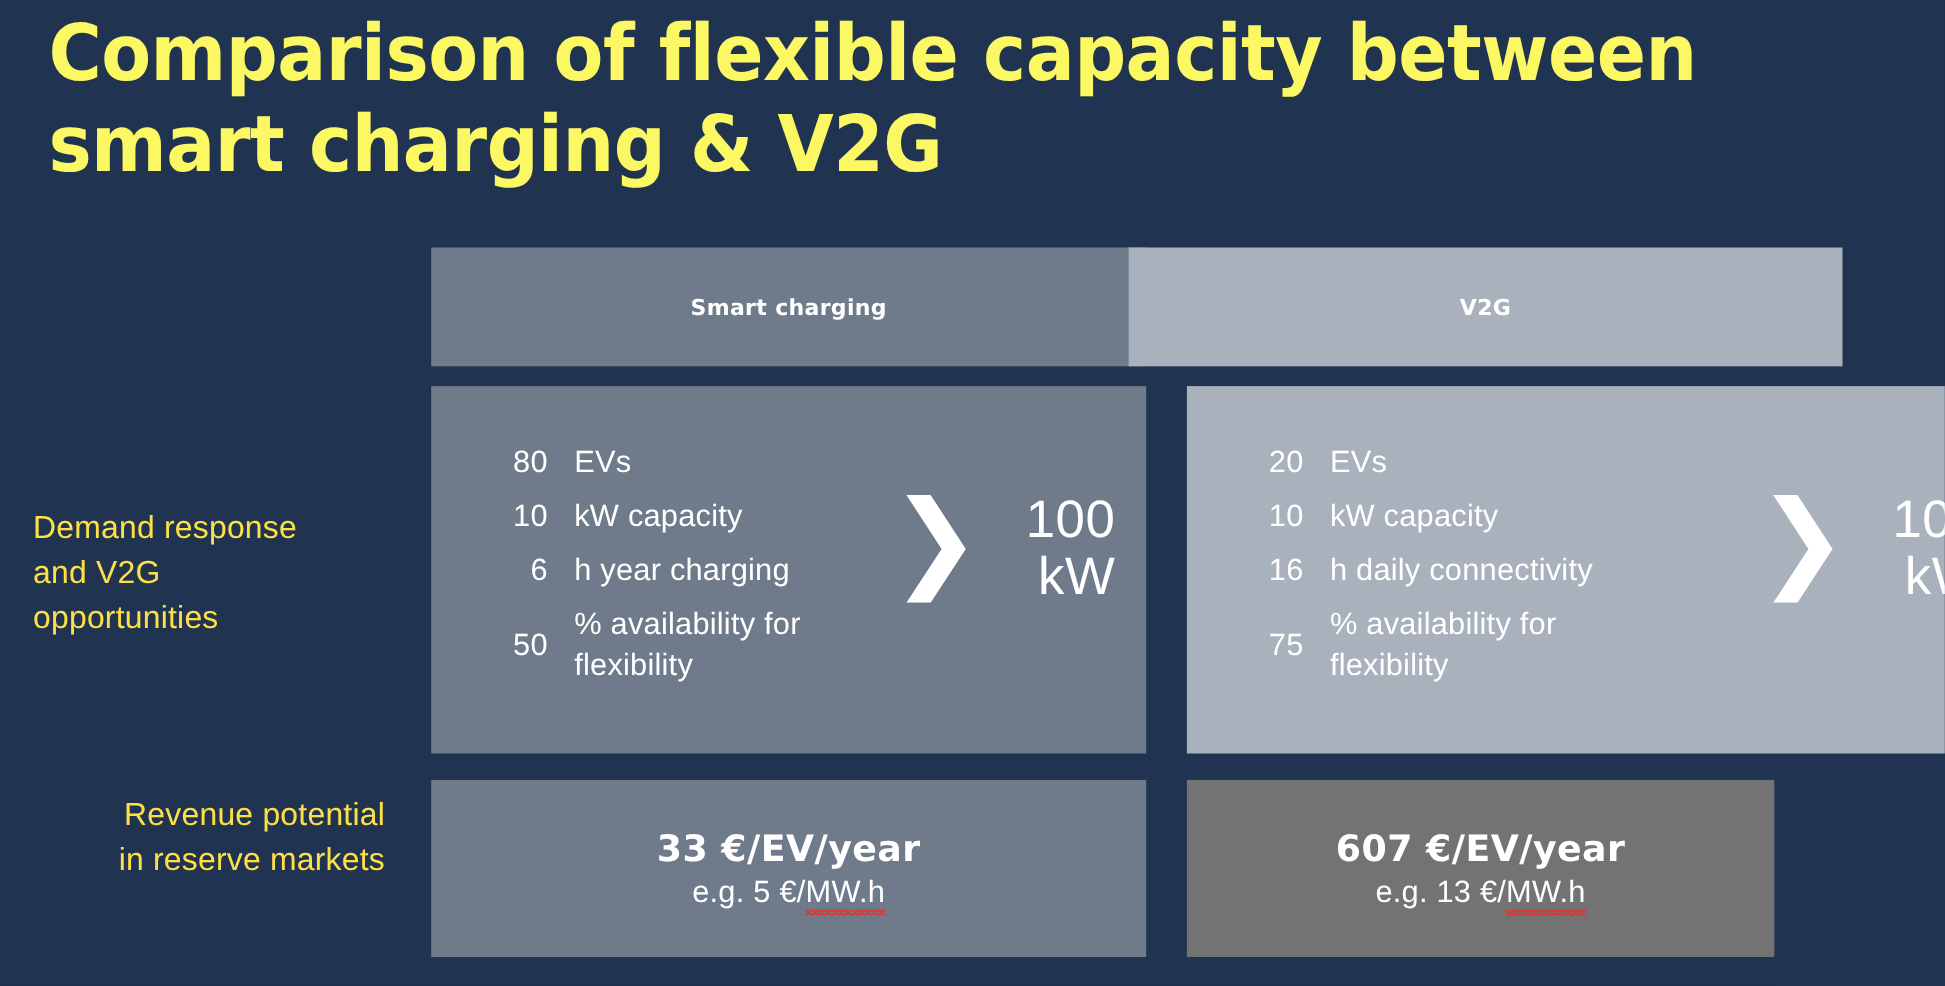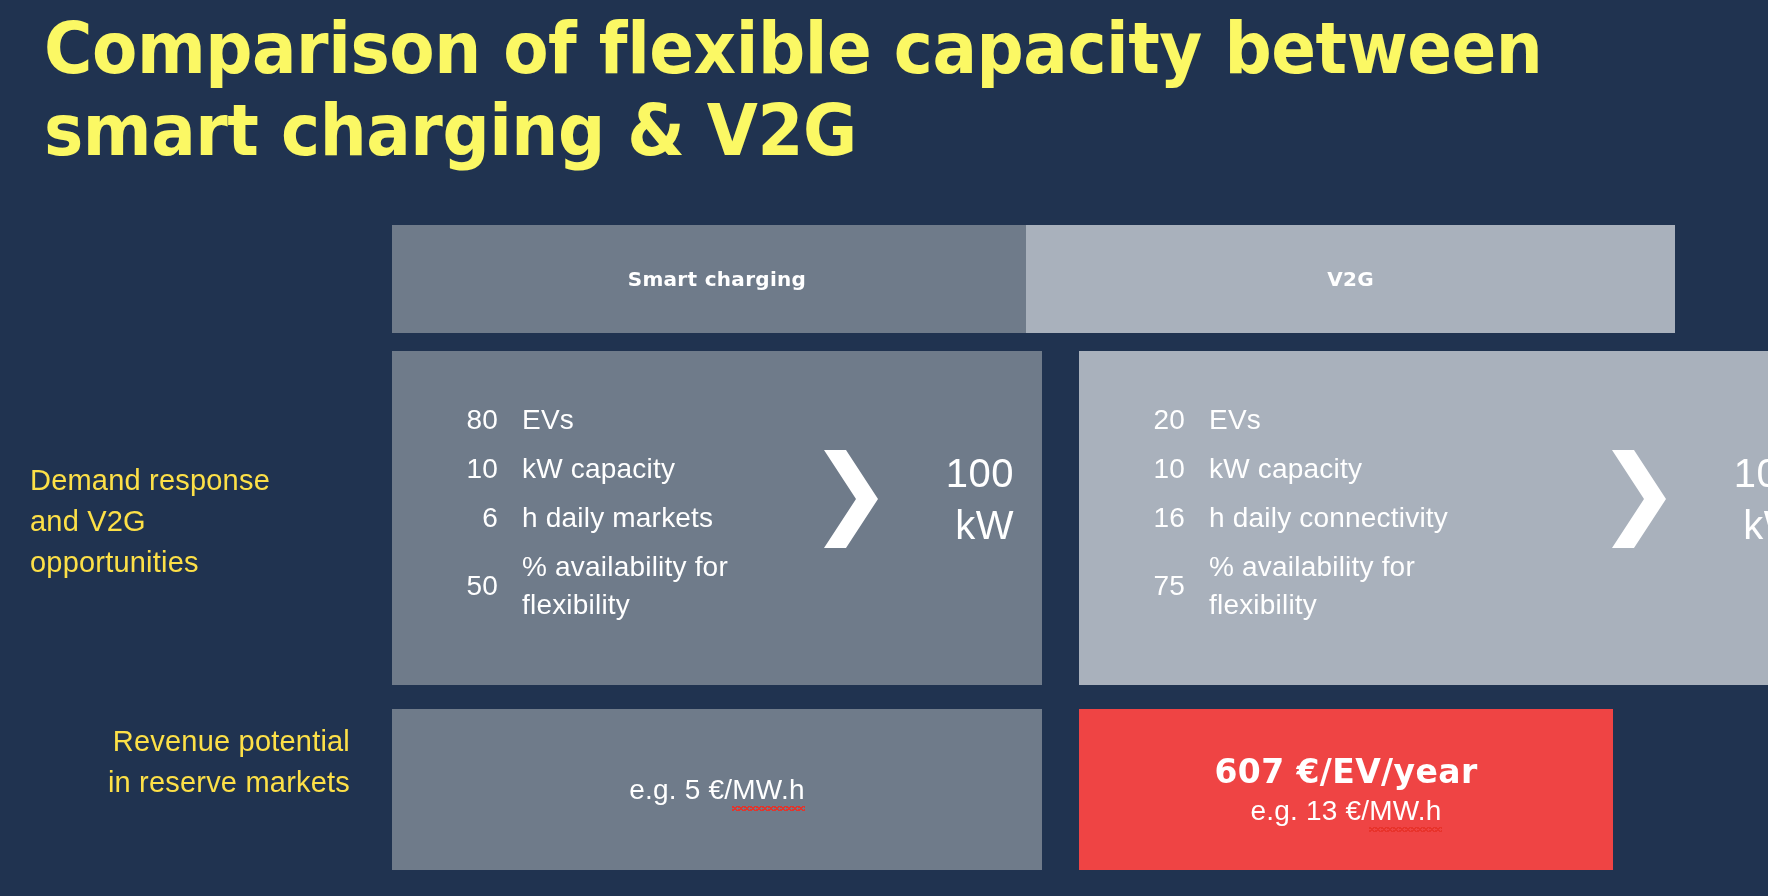--- a/index.html
+++ b/index.html
@@ -122,41 +122,41 @@
     align-items: center;
     gap: 12px;
   }
   .chevron-icon {
     width: 62px;
     height: 98px;
     flex: 0 0 62px;
   }
   .result-text {
     color: #ffffff;
-    font-size: 40px;
+    font-size: 48px;
     line-height: 52px;
     text-align: right;
     min-width: 120px;
     letter-spacing: 0.5px;
   }
   .result-text .r-unit { display: block; }
 
   
   .revenue-box {
     position: absolute;
     top: 709px;
     height: 161px;
     display: flex;
     flex-direction: column;
     align-items: center;
     justify-content: center;
     color: #ffffff;
   }
   .revenue-box.c1 { left: 392px; width: 650px; background: #6f7b8a; }
-  .revenue-box.c2 { left: 1079px; width: 534px; background: #ef4444; }
+  .revenue-box.c2 { left: 1079px; width: 534px; background: #737373; }
 
   .revenue-main {
     font-family: "DejaVu Sans", sans-serif;
     font-weight: bold;
     font-size: 33px;
     letter-spacing: 0.4px;
     margin-bottom: 4px;
   }
   .revenue-sub {
     font-size: 28px;
@@ -211,21 +211,21 @@
         <div class="metric-row">
           <span class="m-value">80</span>
           <span class="m-unit">EVs</span>
         </div>
         <div class="metric-row">
           <span class="m-value">10</span>
           <span class="m-unit">kW capacity</span>
         </div>
         <div class="metric-row">
           <span class="m-value">6</span>
-          <span class="m-unit">h daily markets</span>
+          <span class="m-unit">h year charging</span>
         </div>
         <div class="metric-row">
           <span class="m-value">50</span>
           <span class="m-unit">% availability for flexibility</span>
         </div>
       </div>
 
       <div class="result-block">
         <span class="chevron-icon">
           <svg viewBox="0 0 62 98" width="62" height="98" aria-hidden="true">
@@ -269,20 +269,21 @@
         </span>
         <span class="result-text">
           <span>100</span>
           <span class="r-unit">kW</span>
         </span>
       </div>
     </div>
   </div>
 
   <div class="revenue-box c1">
+    <div class="revenue-main">33 €/EV/year</div>
     <div class="revenue-sub">
       <span>e.g. 5 €/</span><span class="spell-error">MW.h</span>
     </div>
   </div>
 
   <div class="revenue-box c2">
     <div class="revenue-main">607 €/EV/year</div>
     <div class="revenue-sub">
       <span>e.g. 13 €/</span><span class="spell-error">MW.h</span>
     </div>

